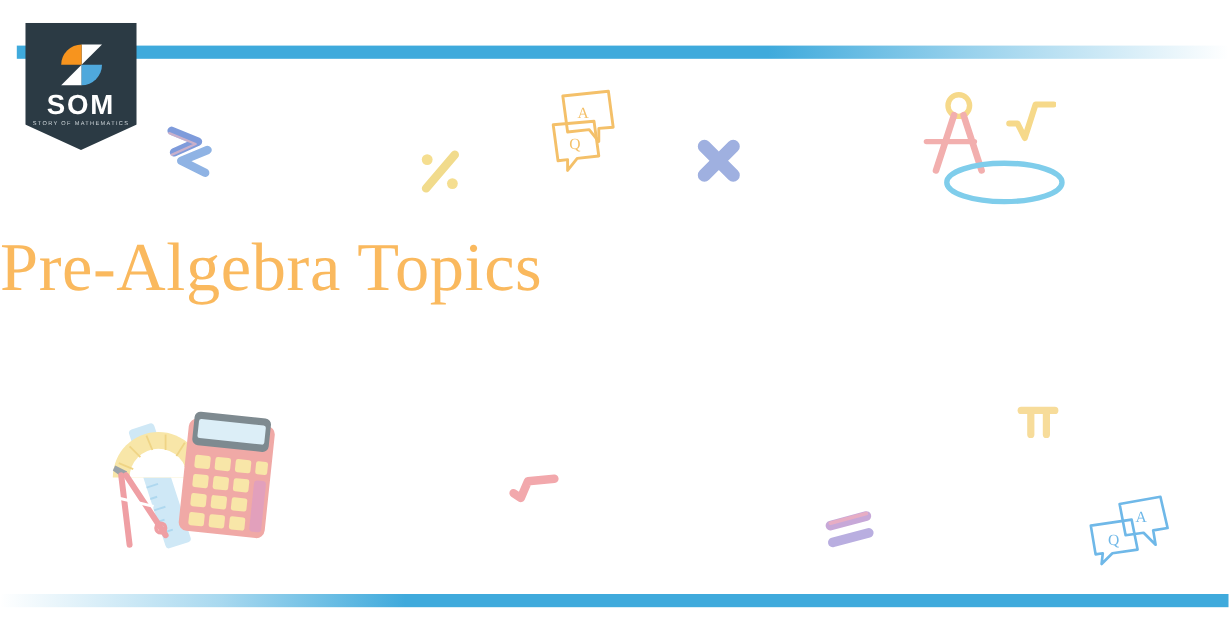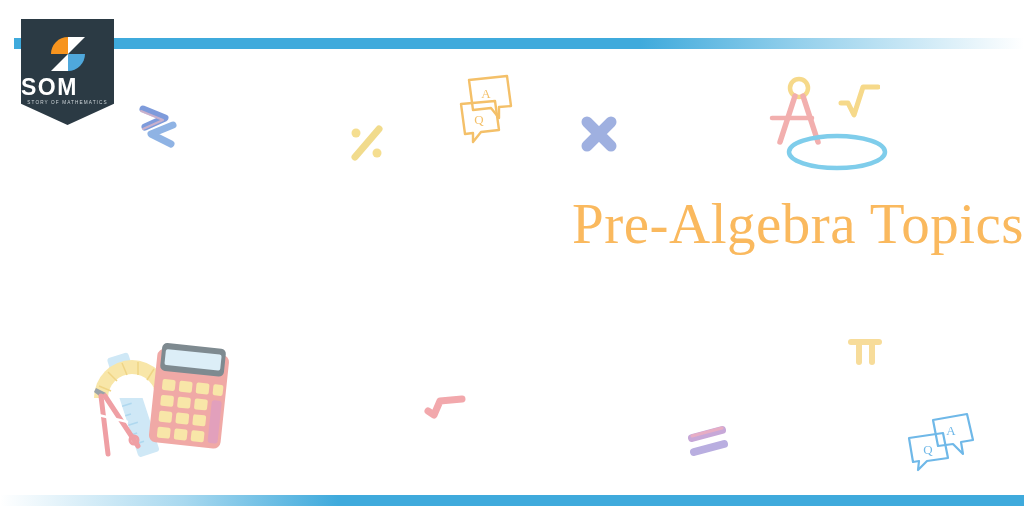--- a/index.html
+++ b/index.html
@@ -54,20 +54,21 @@
     top: 16px;
     transform: translateX(-50%);
     width: 38px;
     height: 38px;
   }
   .logo-text {
     position: absolute;
     left: 0;
     right: 0;
     top: 57px;
+    text-align: center;
     color: #ffffff;
     font-family: "Liberation Sans", sans-serif;
     font-weight: bold;
     font-size: 23px;
     letter-spacing: 1.5px;
     line-height: 1;
   }
   .logo-tag {
     position: absolute;
     left: 0;
@@ -80,21 +81,21 @@
     letter-spacing: 1.1px;
     line-height: 1;
   }
 
   
   .headline-wrap {
     position: absolute;
     left: 0;
     right: 0;
     top: 192px;
-    text-align: right;
+    text-align: left;
   }
   .headline {
     margin: 0;
     color: #F9B css;
     color: #F9B75B;
     color: #FAB95E;
     font-family: "Liberation Serif", serif;
     font-weight: normal;
     font-size: 57px;
     line-height: 1.12;

